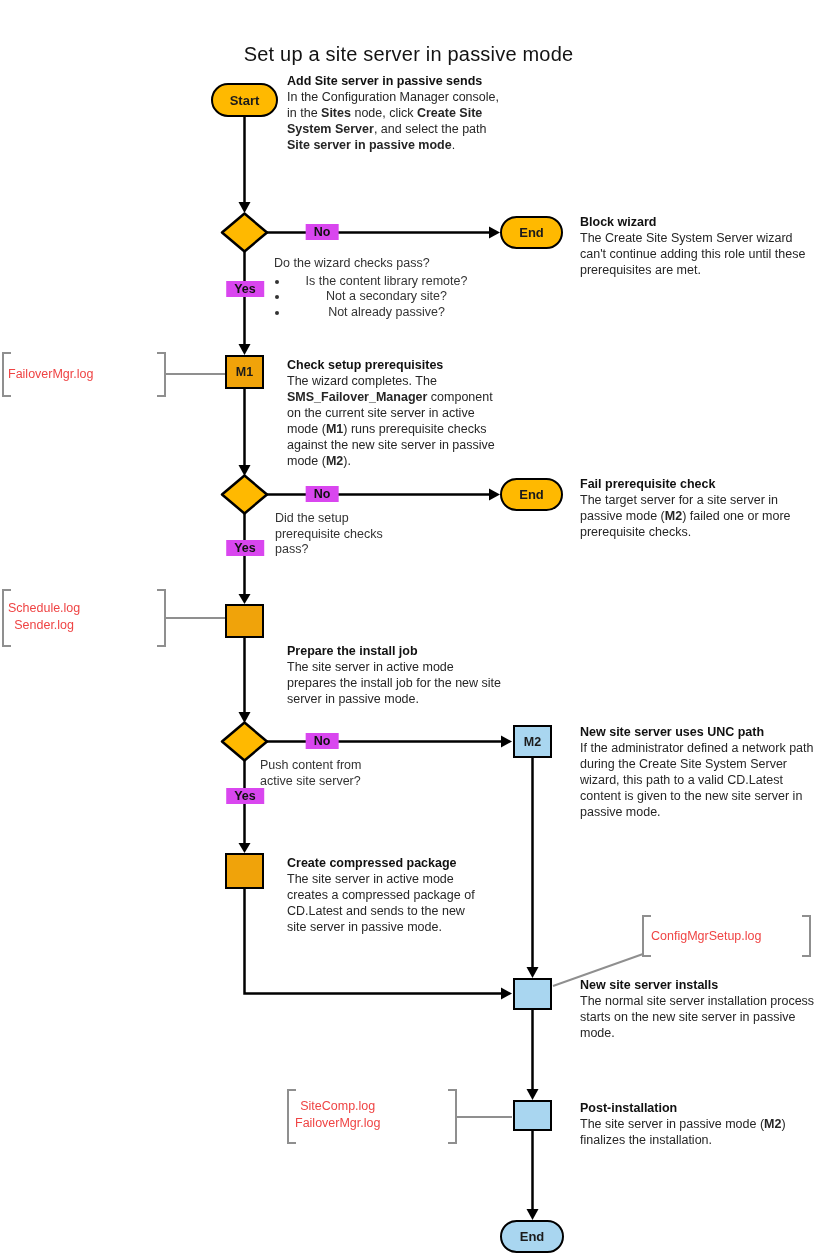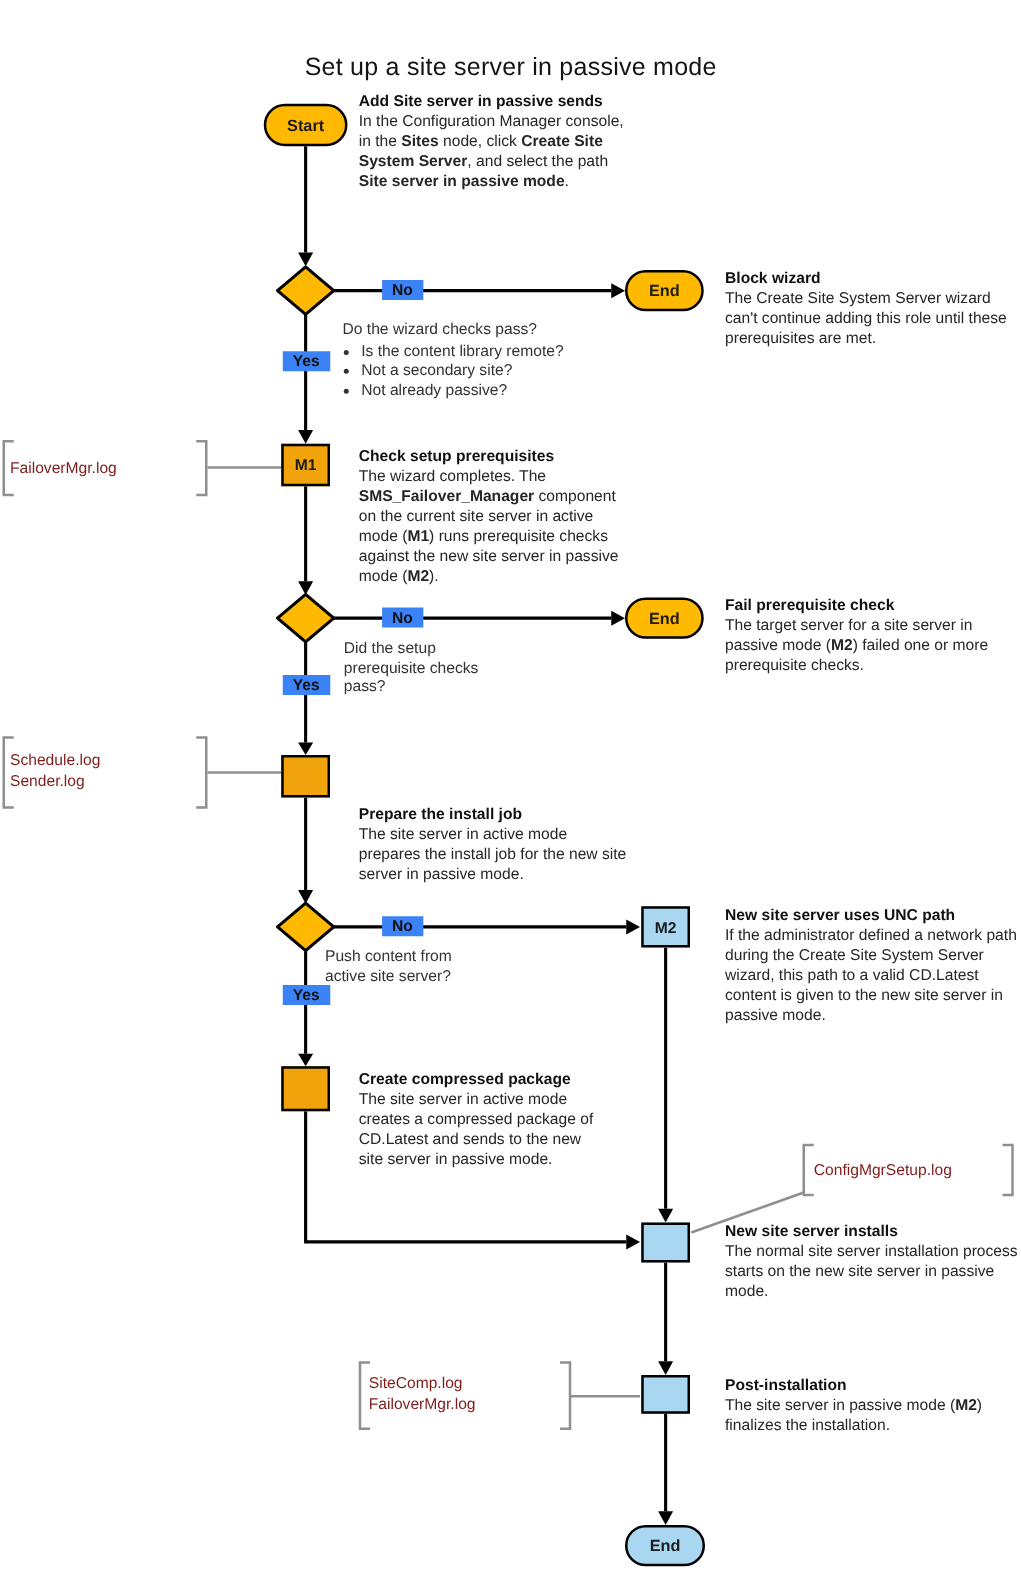--- a/index.html
+++ b/index.html
@@ -22,27 +22,27 @@
     display:flex; align-items:center; justify-content:center;
     border:2.5px solid #000; font-weight:bold; font-size:12.5px; box-sizing:border-box;
   }
   .gold   { background:var(--gold,#FFB900); }
   .orange { background:var(--orange,#F0A30A); }
   .blue   { background:var(--blue,#A9D6F0); }
   .tb { font-size:12.5px; line-height:16px; color:#262626; }
   .tb .head { font-weight:bold; color:#111; }
   .b { font-weight:bold; }
   .edge-label {
-    transform:translate(-50%,-50%); background:#3b82f6; padding:1px 8px;
+    transform:translate(-50%,-50%); background:#d946ef; padding:1px 8px;
     font-weight:bold; font-size:12.5px; color:#111; white-space:nowrap;
   }
   .q { font-size:12.5px; line-height:15.5px; color:#333; }
-  .q ul { margin:2px 0 16px 0; padding-left:15px; }
+  .q ul { margin:2px 0 16px 0; padding-left:15px;text-align:center; }
   .q li { margin:0; padding:0; }
-  .logs { font-size:12.5px; line-height:17px; color:#7f1d1d; white-space:nowrap; }
+  .logs { font-size:12.5px; line-height:17px; color:#ef4444; white-space:nowrap;text-align:center; }
   .flow { stroke:var(--line,#000); stroke-width:2.5; fill:none; }
   .arrow { fill:var(--line,#000); stroke:none; }
   .diamond { fill:var(--gold,#FFB900); stroke:var(--line,#000); stroke-width:2.5; stroke-linejoin:round; }
   .bracket { stroke:var(--gray,#8F8F8F); stroke-width:2; fill:none; }
 </style>
 </head>
 <body>
 
 <div id="canvas">
 

